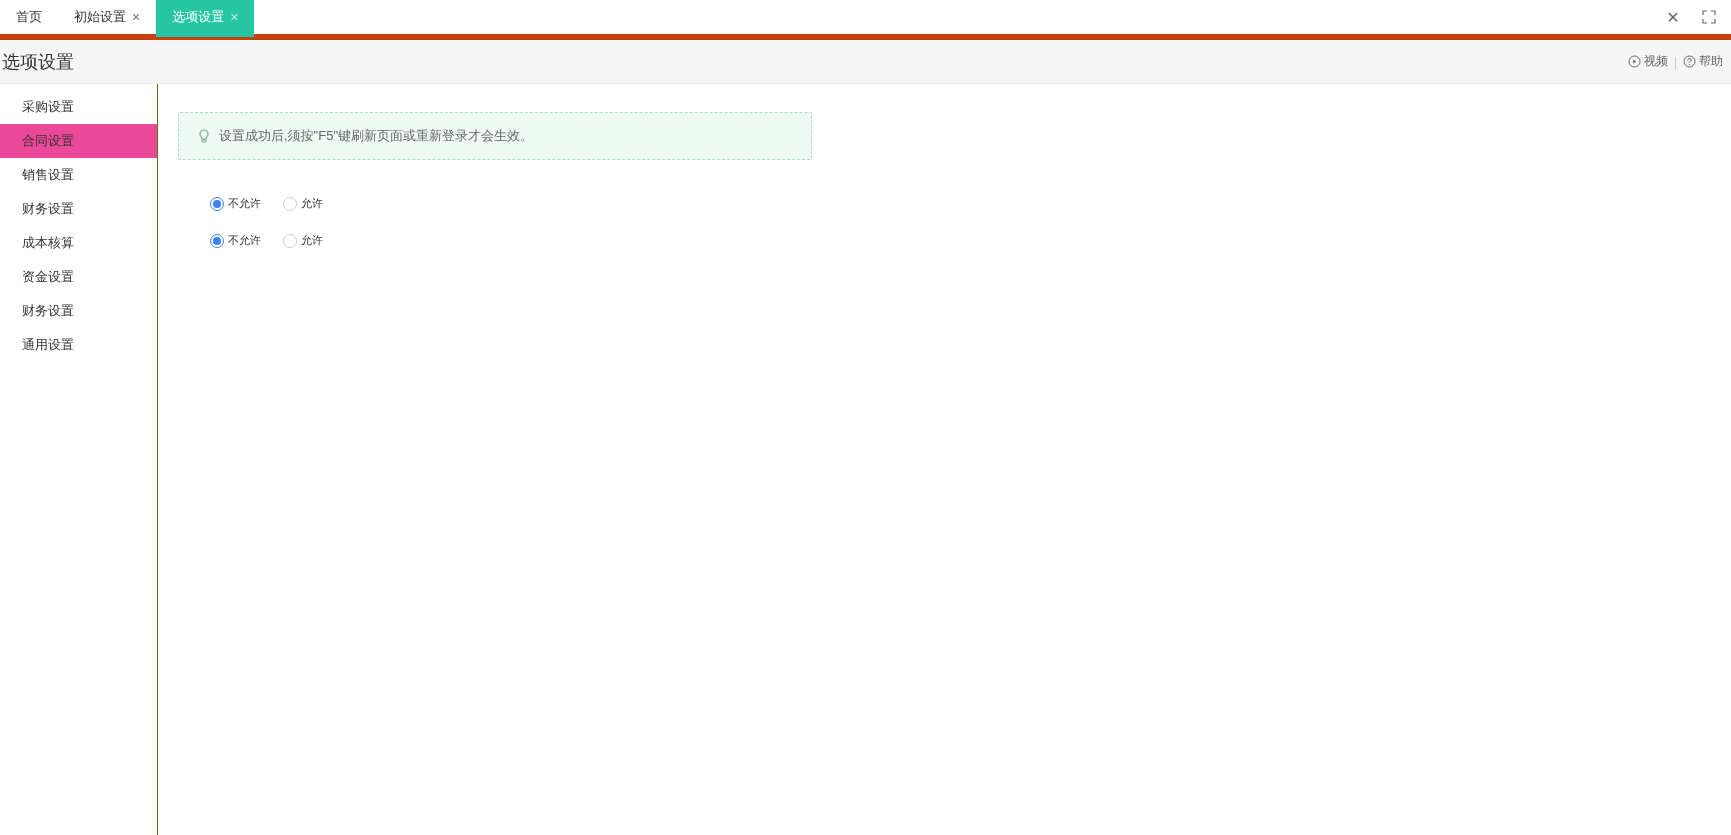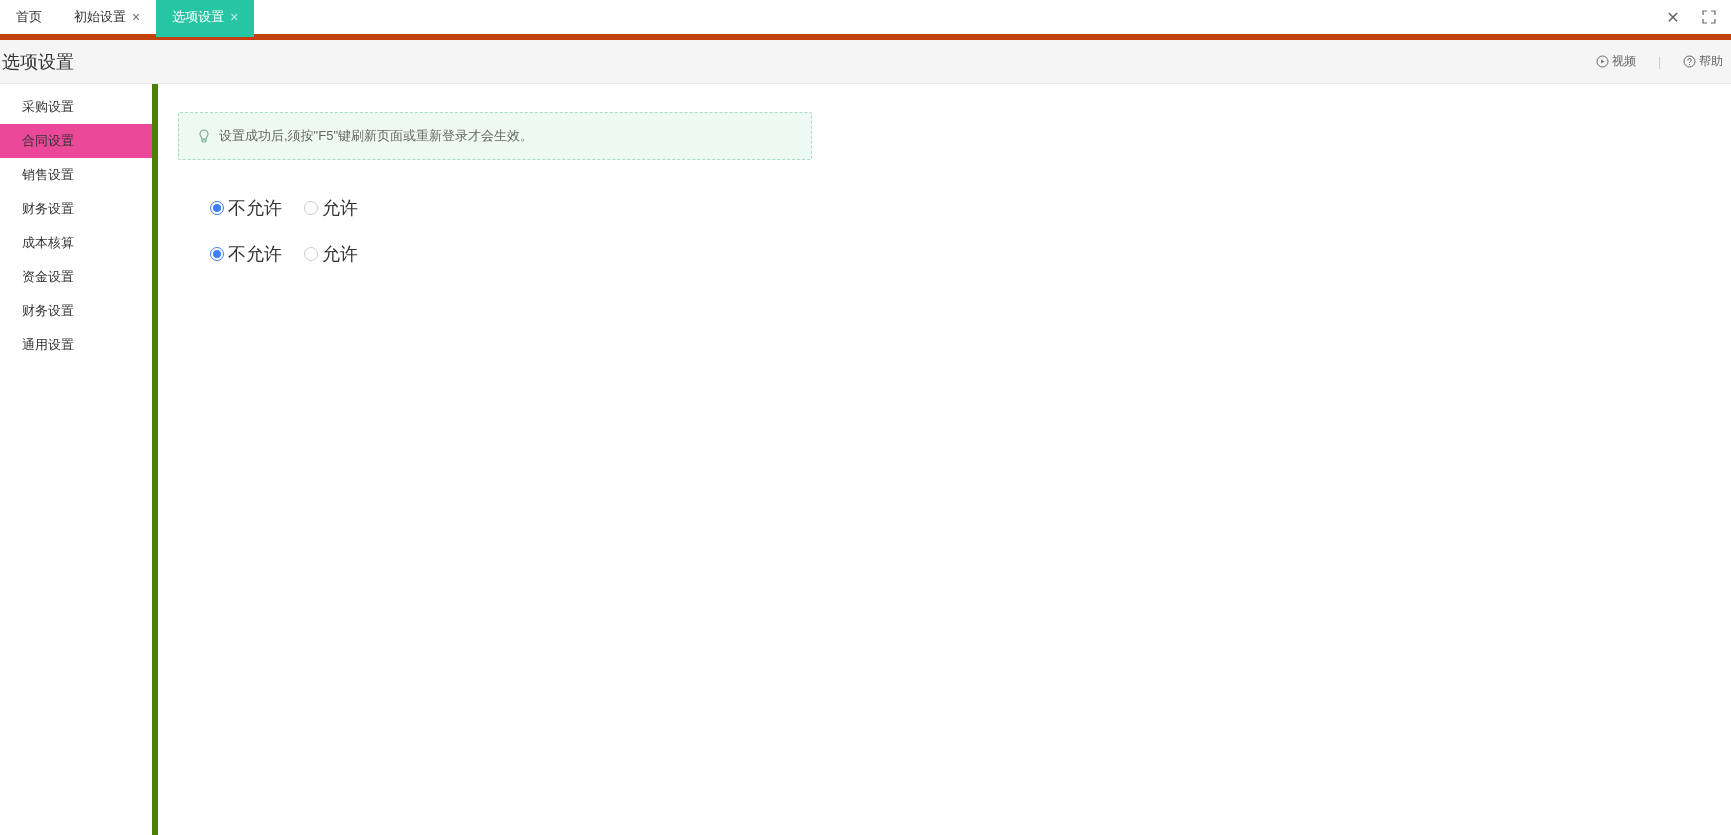--- a/index.html
+++ b/index.html
@@ -72,41 +72,41 @@
     }
     .sub-header-title {
       font-size: 18px;
       color: #333;
       padding-left: 2px;
     }
     .sub-header-right {
       margin-left: auto;
       display: flex;
       align-items: center;
-      gap: 22px;
+      gap: 6px;
       color: #666;
       font-size: 12px;
     }
     .sub-header-right .link-item {
       display: flex;
       align-items: center;
       gap: 3px;
       cursor: pointer;
     }
     .sub-header-right .divider {
       color: #ccc;
     }
     .layout {
       display: flex;
       height: calc(100% - 84px);
     }
     .sidebar {
       width: 158px;
       background: #fff;
-      border-right: 6px solid #4d7c0f;
+      border-right: 1px solid #4d7c0f;
       padding-top: 6px;
     }
     .sidebar-item {
       padding: 8px 0 8px 22px;
       font-size: 13px;
       color: #333;
       cursor: pointer;
     }
     .sidebar-item.active {
       background: #ec4899;
@@ -161,21 +161,21 @@
     .radio-row {
       display: flex;
       align-items: center;
       gap: 22px;
     }
     .radio-item {
       display: flex;
       align-items: center;
       gap: 4px;
       cursor: pointer;
-      font-size: 18px;
+      font-size: 11px;
       color: #333;
     }
     .radio {
       width: 14px;
       height: 14px;
       border-radius: 50%;
       border: 1px solid #ccc;
       display: inline-flex;
       align-items: center;
       justify-content: center;

